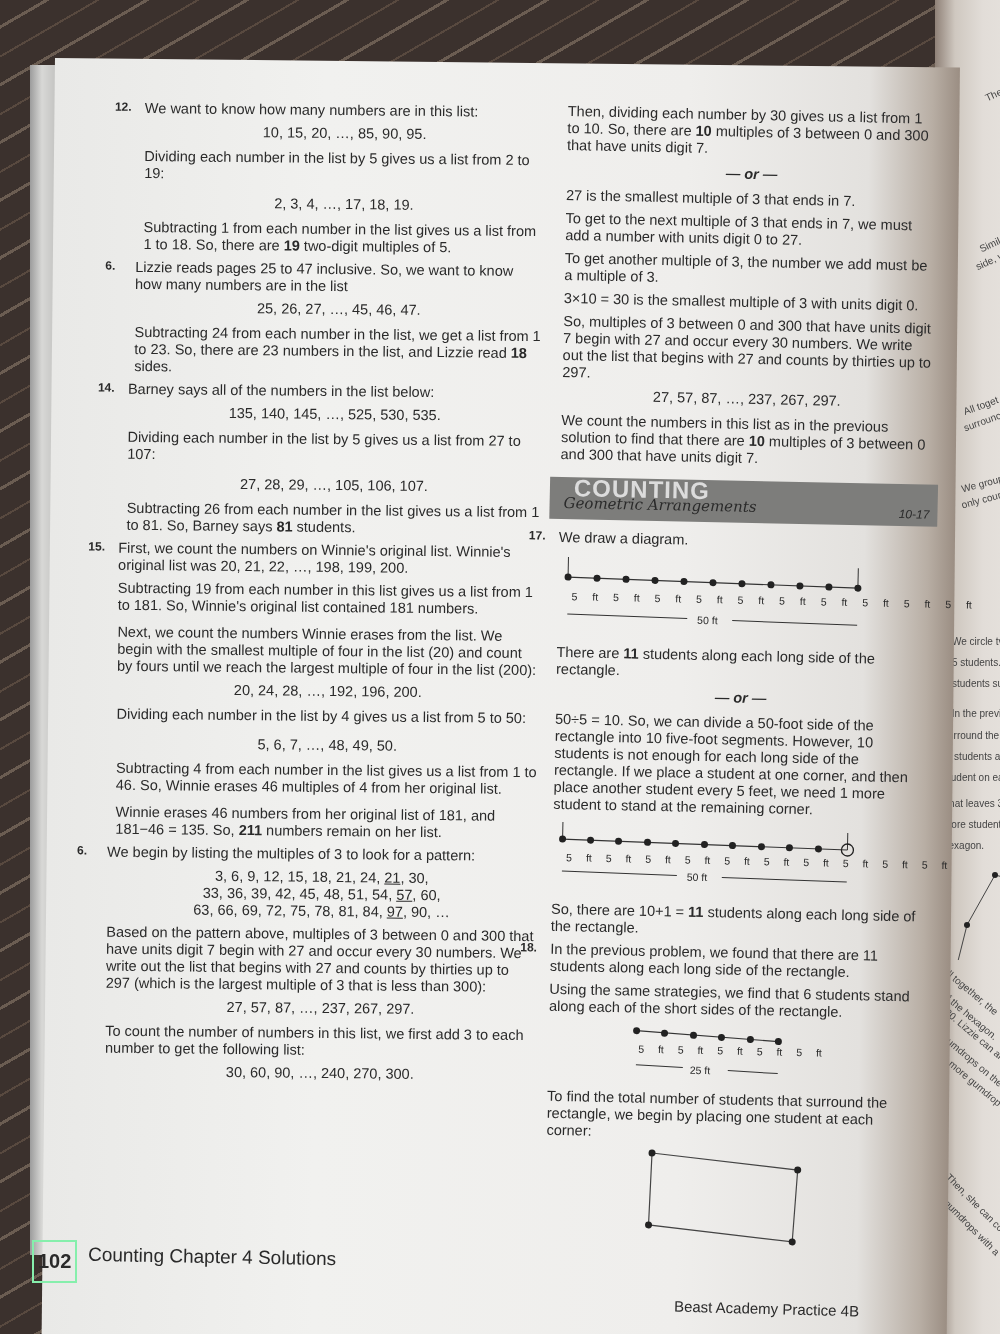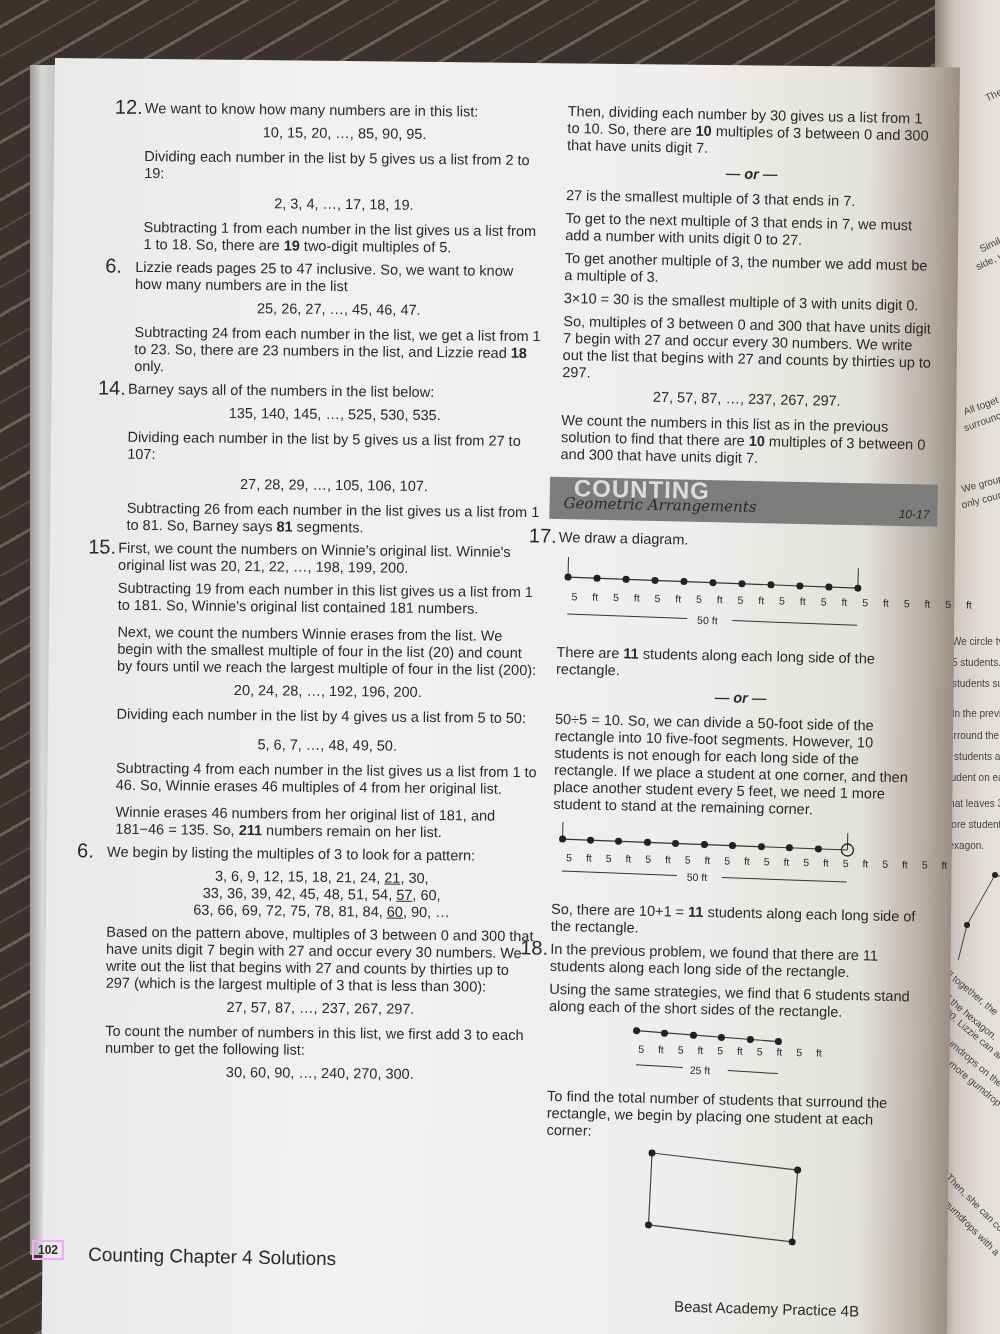--- a/index.html
+++ b/index.html
@@ -10,35 +10,35 @@
   .page-stack{position:absolute;left:30px;top:65px;width:30px;height:1190px;background:linear-gradient(90deg,#9c9c9c,#d8d8d6 40%,#bdbdbb);transform:skewY(-0.4deg);}
   .page{position:absolute;left:55px;top:58px;width:905px;height:1276px;
         background:linear-gradient(90deg,#e9e9e7 0%,#f1f1ef 30%,#efeeec 70%,#e3e1de 90%,#b8aea4 97%,#9b8e83 100%);
         transform:rotate(0.6deg);transform-origin:0 0;}
   .right-page{position:absolute;left:935px;top:0;width:80px;height:1334px;
         background:linear-gradient(90deg,#8f8177 0%,#cfc8c0 25%,#e2ddd8 60%,#e6e2dd 100%);}
   .col{position:absolute;font-size:14.5px;line-height:17px;}
   .col-left{left:85px;top:100px;width:400px;}
   .col-right{left:553px;top:103px;width:370px;}
   .prob{position:relative;padding-left:0;}
-  .pnum{position:absolute;left:-30px;top:-1px;font-weight:normal;font-size:20px;}
+  .pnum{position:absolute;left:-30px;top:-1px;font-weight:bold;font-size:12px;}
   p{margin:0 0 6px 0;}
   .center{text-align:center;margin:4px 0 8px 0;}
   b{font-weight:bold;}
   .or{text-align:center;font-style:italic;font-weight:bold;margin:8px 0;}
   .multiples{text-align:center;line-height:17px;margin:2px 0 6px 0;}
   .ul{text-decoration:underline;}
   .banner{position:relative;height:42px;margin:14px -8px 10px -10px;
           background:#7d7d7b;color:#fff;overflow:hidden;}
   .banner-title{position:absolute;left:24px;top:2px;font-size:24px;letter-spacing:1px;color:#dcdcdc;font-weight:bold;}
   .banner-sub{position:absolute;left:14px;top:18px;font-size:15px;font-style:italic;color:#2a2a2a;font-family:"DejaVu Serif",serif;}
   .banner-range{position:absolute;right:8px;top:22px;font-size:12px;color:#2a2a2a;font-style:italic;}
   .diagram{position:relative;margin:4px 0 8px 0;}
   .footer{position:absolute;}
-  .pagenum{left:32px;top:1240px;border:2px solid #f0abfc;padding:1px 4px;font-weight:bold;font-size:12px;}
+  .pagenum{left:32px;top:1240px;border:2px solid #86efac;padding:8px 4px;font-weight:bold;font-size:20px;}
   .chapter{left:88px;top:1246px;font-size:19px;}
   .book{left:674px;top:1300px;font-size:15px;}
   .side-text{position:absolute;font-size:10px;color:#444;line-height:12px;white-space:nowrap;}
 </style>
 </head>
 <body>
 
 <div class="carpet"></div>
 <div class="right-page">
   <div class="side-text" style="left:50px;top:88px;transform:rotate(-25deg)">Then</div>
@@ -81,48 +81,48 @@
     <p>We want to know how many numbers are in this list:</p>
     <p class="center">10, 15, 20, …, 85, 90, 95.</p>
     <p>Dividing each number in the list by 5 gives us a list from 2 to 19:</p>
     <p class="center" style="margin-top:12px">2, 3, 4, …, 17, 18, 19.</p>
     <p><span>Subtracting 1 from each number in the list gives us a list from 1 to 18. So, there are </span><b>19</b><span> two-digit multiples of 5.</span></p>
   </div>
   <div class="prob" style="margin-left:-8px">
     <span class="pnum">6.</span>
     <p>Lizzie reads pages 25 to 47 inclusive. So, we want to know how many numbers are in the list</p>
     <p class="center">25, 26, 27, …, 45, 46, 47.</p>
-    <p><span>Subtracting 24 from each number in the list, we get a list from 1 to 23. So, there are 23 numbers in the list, and Lizzie read </span><b>18</b><span> only.</span></p>
+    <p><span>Subtracting 24 from each number in the list, we get a list from 1 to 23. So, there are 23 numbers in the list, and Lizzie read </span><b>18</b><span> sides.</span></p>
   </div>
   <div class="prob" style="margin-left:-14px">
     <span class="pnum">14.</span>
     <p>Barney says all of the numbers in the list below:</p>
     <p class="center">135, 140, 145, …, 525, 530, 535.</p>
     <p>Dividing each number in the list by 5 gives us a list from 27 to 107:</p>
     <p class="center" style="margin-top:12px">27, 28, 29, …, 105, 106, 107.</p>
-    <p><span>Subtracting 26 from each number in the list gives us a list from 1 to 81. So, Barney says </span><b>81</b><span> segments.</span></p>
+    <p><span>Subtracting 26 from each number in the list gives us a list from 1 to 81. So, Barney says </span><b>81</b><span> students.</span></p>
   </div>
   <div class="prob" style="margin-left:-22px">
     <span class="pnum">15.</span>
     <p>First, we count the numbers on Winnie's original list. Winnie's original list was 20, 21, 22, …, 198, 199, 200.</p>
     <p>Subtracting 19 from each number in this list gives us a list from 1 to 181. So, Winnie's original list contained 181 numbers.</p>
     <p style="margin-top:10px">Next, we count the numbers Winnie erases from the list. We begin with the smallest multiple of four in the list (20) and count by fours until we reach the largest multiple of four in the list (200):</p>
     <p class="center">20, 24, 28, …, 192, 196, 200.</p>
     <p>Dividing each number in the list by 4 gives us a list from 5 to 50:</p>
     <p class="center" style="margin-top:12px">5, 6, 7, …, 48, 49, 50.</p>
     <p>Subtracting 4 from each number in the list gives us a list from 1 to 46. So, Winnie erases 46 multiples of 4 from her original list.</p>
     <p style="margin-top:10px"><span>Winnie erases 46 numbers from her original list of 181, and 181−46 = 135. So, </span><b>211</b><span> numbers remain on her list.</span></p>
   </div>
   <div class="prob" style="margin-left:-30px">
     <span class="pnum">6.</span>
     <p>We begin by listing the multiples of 3 to look for a pattern:</p>
     <div class="multiples">
       <div><span>3,  6,  9, 12, 15, 18, 21, 24, </span><span class="ul">21</span><span>, 30,</span></div>
       <div><span>33, 36, 39, 42, 45, 48, 51, 54, </span><span class="ul">57</span><span>, 60,</span></div>
-      <div><span>63, 66, 69, 72, 75, 78, 81, 84, </span><span class="ul">60</span><span>, 90, …</span></div>
+      <div><span>63, 66, 69, 72, 75, 78, 81, 84, </span><span class="ul">97</span><span>, 90, …</span></div>
     </div>
     <p>Based on the pattern above, multiples of 3 between 0 and 300 that have units digit 7 begin with 27 and occur every 30 numbers. We write out the list that begins with 27 and counts by thirties up to 297 (which is the largest multiple of 3 that is less than 300):</p>
     <p class="center">27, 57, 87, …, 237, 267, 297.</p>
     <p>To count the number of numbers in this list, we first add 3 to each number to get the following list:</p>
     <p class="center">30, 60, 90, …, 240, 270, 300.</p>
   </div>
 </div>
 
 <div class="col col-right" style="transform:rotate(1.2deg);transform-origin:0 0;left:568px;">
   <div class="prob">

